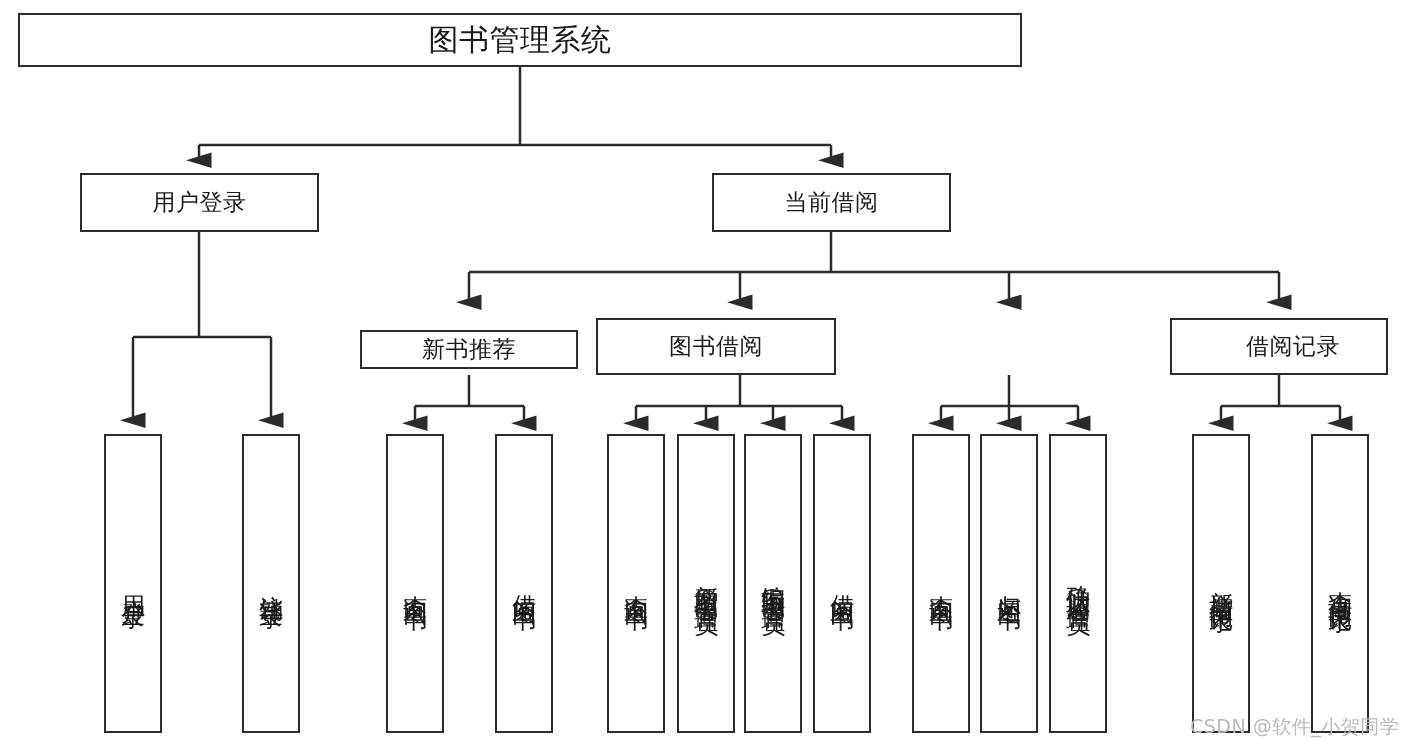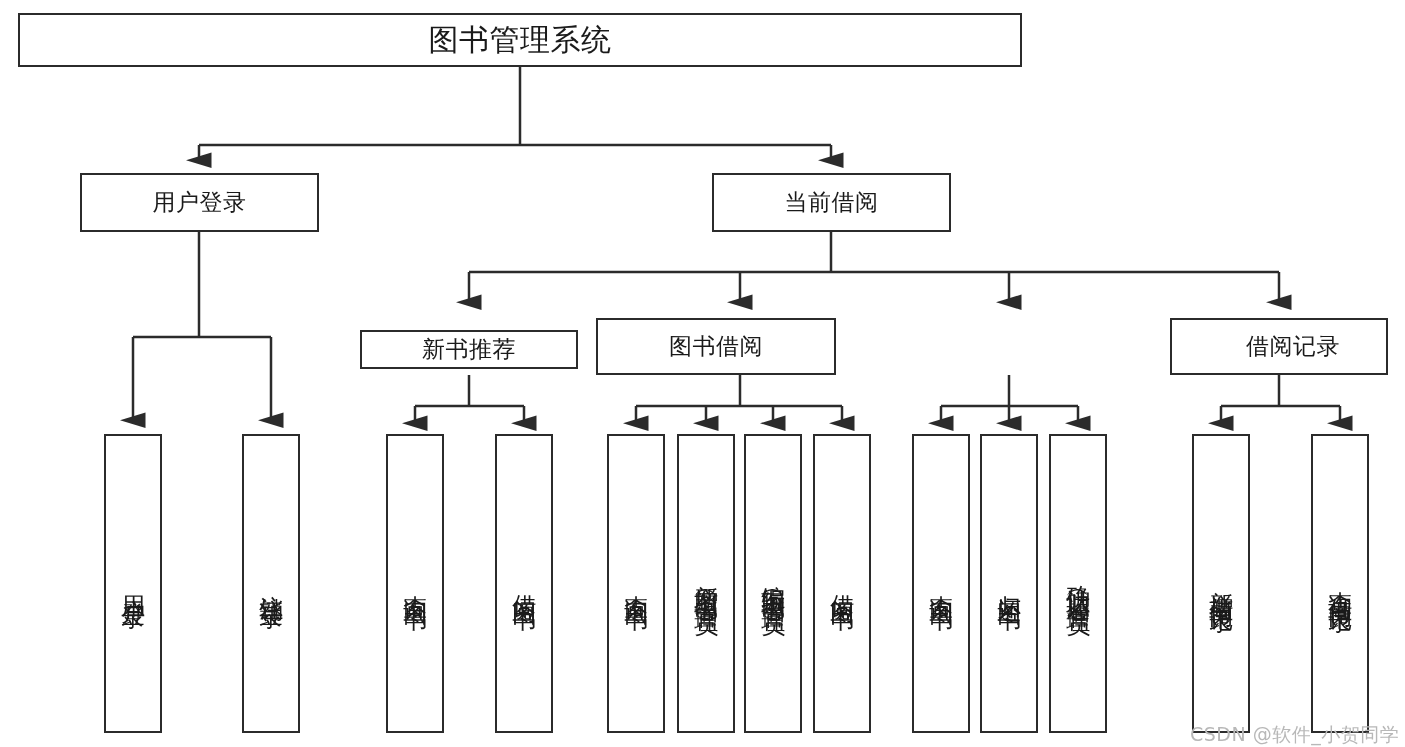--- a/index.html
+++ b/index.html
@@ -187,15 +187,15 @@
     <span class="node-label">确认归还（管理员）</span>
   </div>
 
   <div class="node leaf" style="left:1192px; top:434px; width:58px; height:299px;">
     <span class="node-label">新增借阅记录</span>
   </div>
   <div class="node leaf" style="left:1311px; top:434px; width:58px; height:299px;">
     <span class="node-label">查询借阅记录</span>
   </div>
 
-  <div class="watermark" style="left:1190px; top:714px;margin-top:8px;">CSDN @软件_小贺同学</div>
+  <div class="watermark" style="left:1190px; top:714px;">CSDN @软件_小贺同学</div>
 
 </div>
 
 </body></html>

